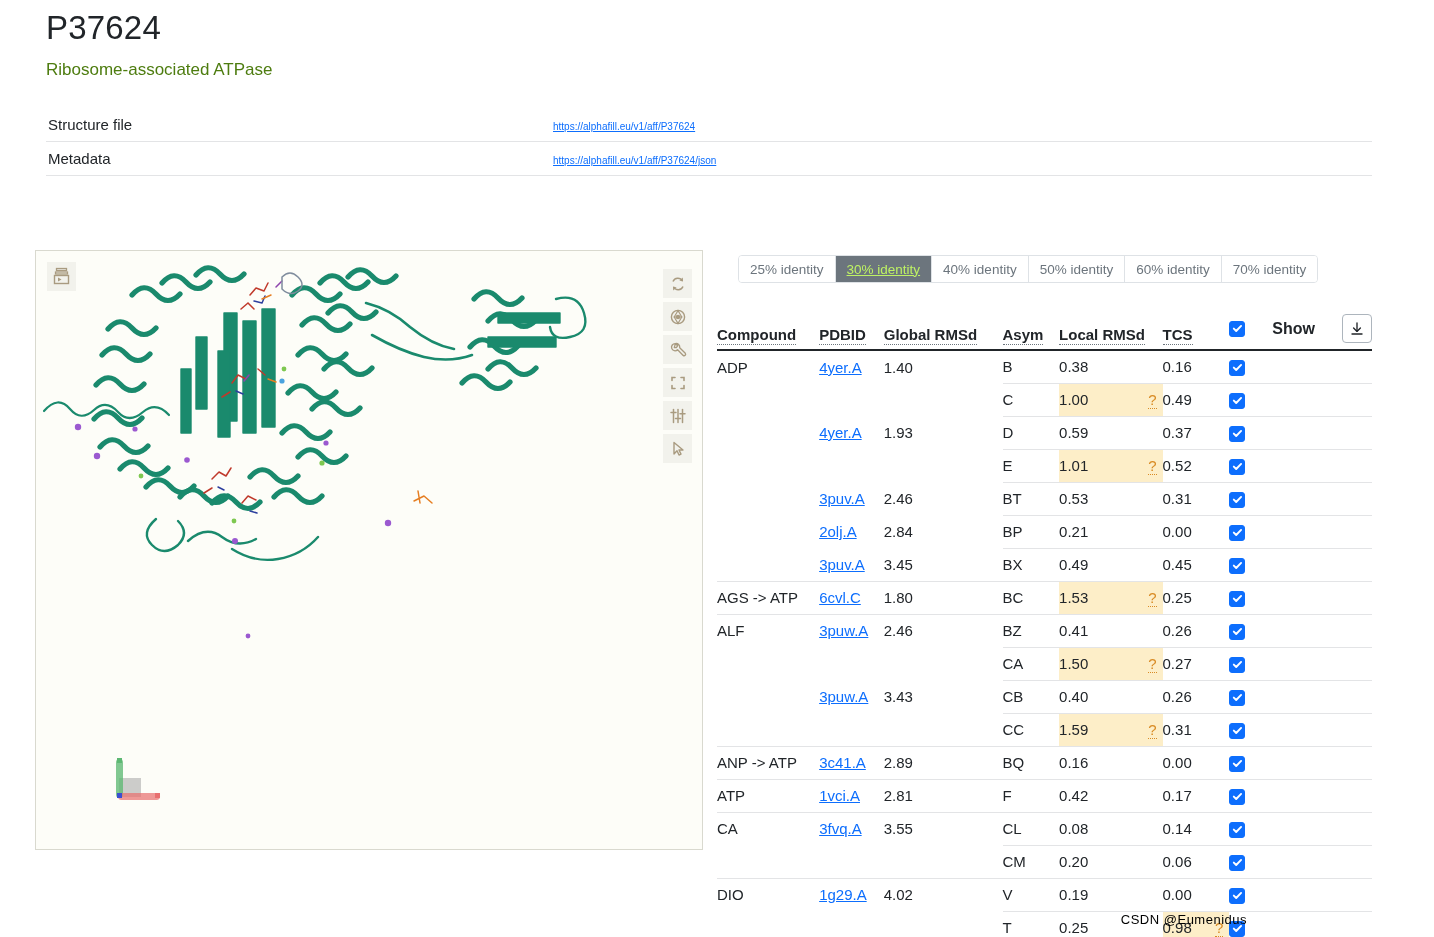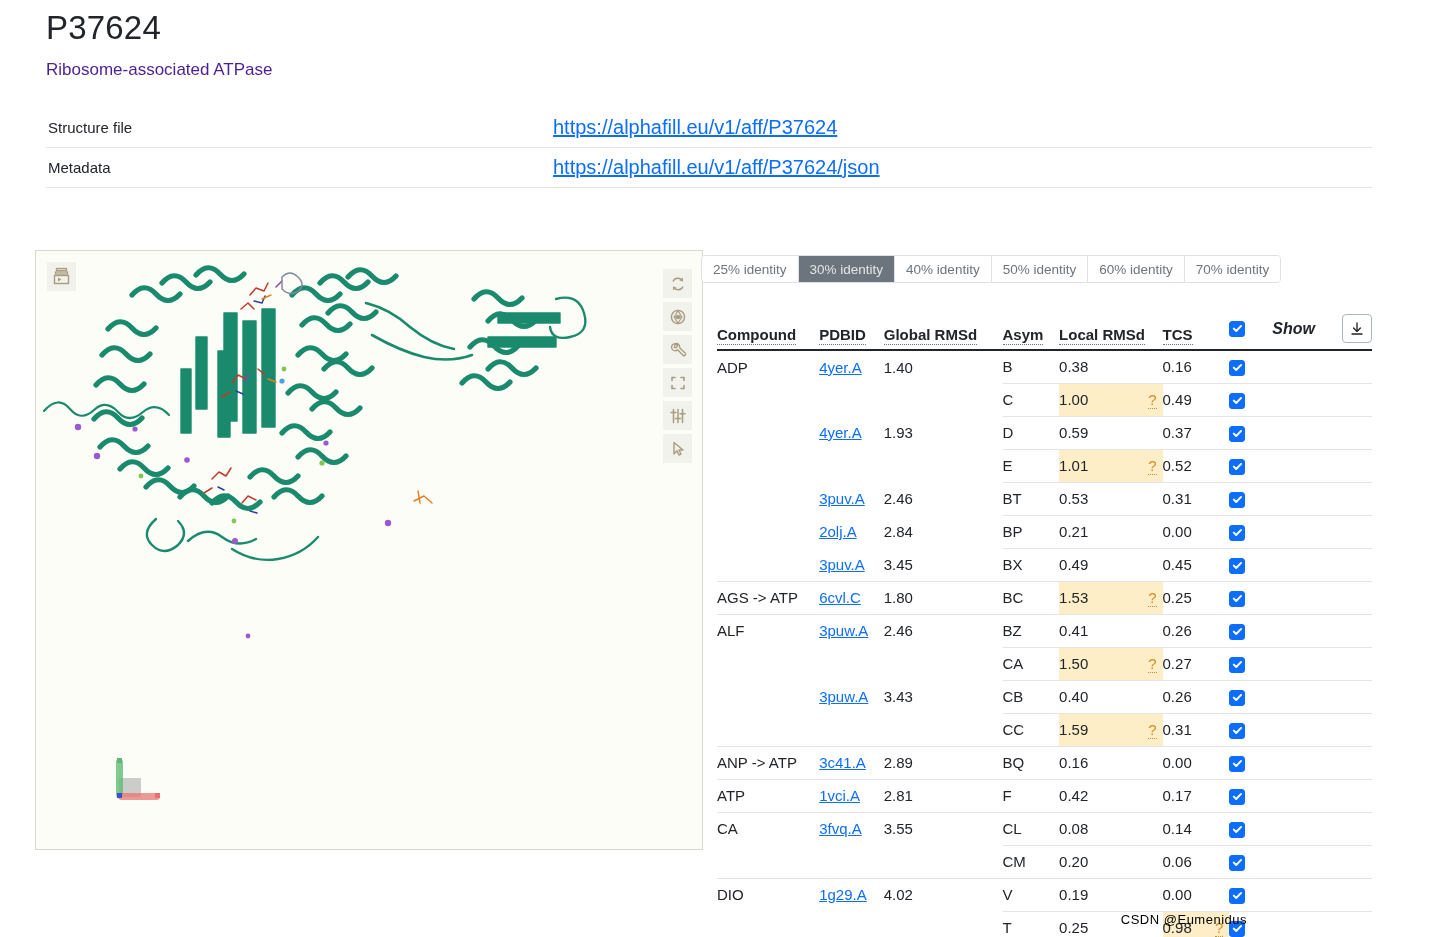--- a/index.html
+++ b/index.html
@@ -18,40 +18,40 @@
   }
 
   
   #header { position: absolute; left: 46px; top: 8px; width: 1330px; }
   #page-title {
     font-size: 33px; font-weight: 400; line-height: 40px;
     color: #212529; margin: 0; letter-spacing: .2px;
   }
   #page-subtitle {
     font-size: 17px; font-weight: 400; line-height: 22px;
-    color: #4c1d95; margin-top: 11px;
+    color: #4d7c0f; margin-top: 11px;
   }
 
   
   #info-table {
     position: absolute; left: 46px; top: 108px;
     width: 1326px; border-collapse: collapse;
     font-size: 15px;
   }
   #info-table td {
     padding: 8px 0 8px 2px;
     border-top: 1px solid #e3e4e6;
     vertical-align: middle;
     height: 33px;
   }
   #info-table tr:first-child td { border-top: none; margin-top: 47px; }
   #info-table tr:last-child td { border-bottom: 1px solid #e3e4e6; }
   #info-table td.label { width: 505px; color: #212529; }
   #info-table a {
-    color: #0d6efd; text-decoration: underline; font-size: 20px;
+    color: #0d6efd; text-decoration: underline; font-size: 10px;
   }
 
   
   #viewer {
     position: absolute; left: 35px; top: 250px;
     width: 668px; height: 600px;
     background: #fdfdf8;
     border: 1px solid #d9d9cf;
   }
   #viewer-canvas { position: absolute; inset: 0; overflow: hidden; }
@@ -69,36 +69,36 @@
   #viewer-toolbar .tb {
     width: 29px; height: 29px;
     background: #f2f2ec;
     display: flex; align-items: center; justify-content: center;
     cursor: pointer;
   }
   #axes-widget { position: absolute; left: 72px; bottom: 38px; width: 60px; height: 55px; }
 
   
   #tabs {
-    position: absolute; left: 701px; top: 255px;
+    position: absolute; left: 738px; top: 255px;
     display: flex;
     border: 1px solid #dee2e6; border-radius: 4px;
     overflow: hidden;
     height: 28px;
   }
   #tabs .tab {
     font-size: 13.5px; color: #6c757d;
     padding: 0 11px; height: 26px;
     display: flex; align-items: center;
     background: #fff;
     border-right: 1px solid #dee2e6;
     cursor: pointer; white-space: nowrap;
   }
   #tabs .tab:last-child { border-right: none; }
-  #tabs .tab.active { background: #6c757d; color: #e5e5e5; }
+  #tabs .tab.active { background: #6c757d; color: #bef264; text-decoration: underline; }
 
   
   #data-table {
     position: absolute; left: 717px; top: 310px;
     width: 655px;
     border-collapse: collapse;
     font-size: 15px;
   }
   #data-table th {
     font-weight: 700; text-align: left;
@@ -148,21 +148,21 @@
   
   .cbx {
     width: 16px; height: 16px; border-radius: 3px;
     background: #0d6efd; border: 1px solid #0d6efd;
     display: inline-flex; align-items: center; justify-content: center;
     cursor: pointer; vertical-align: middle;
   }
   .cbx svg { display: block; }
 
   
-  .show-group { display: flex; align-items: center; gap: 27px; font-style: italic; }
+  .show-group { display: flex; align-items: center; gap: 27px; }
   .show-group .lbl { font-weight: 700; font-size: 16px; }
   #download-btn {
     width: 30px; height: 29px;
     border: 1px solid #adb5bd; border-radius: 4px;
     background: #fff;
     display: flex; align-items: center; justify-content: center;
     cursor: pointer;
   }
 
   

